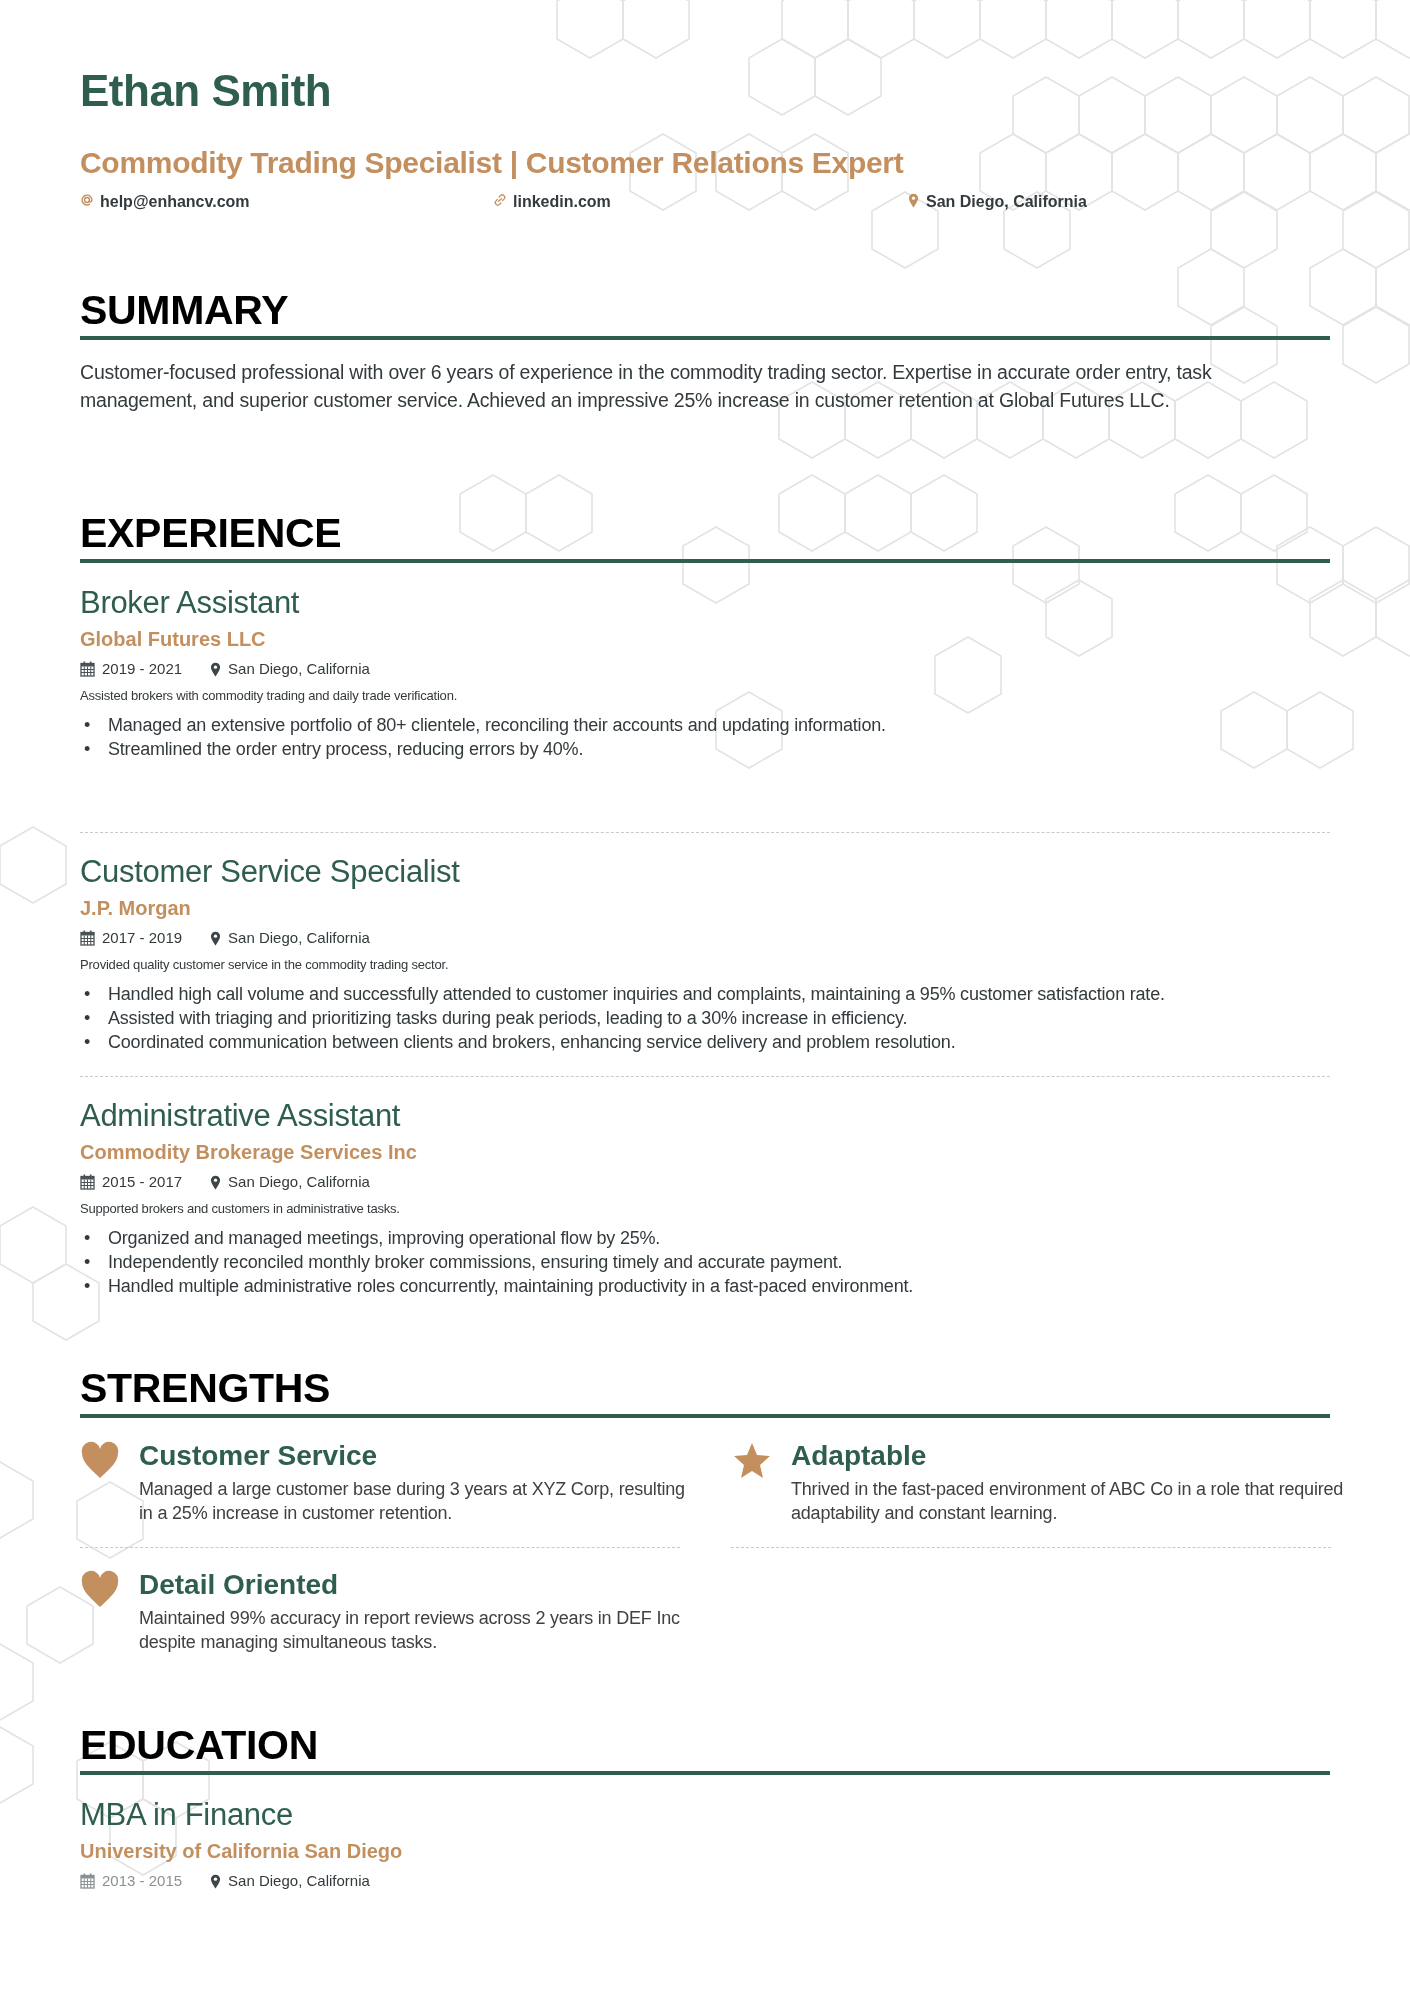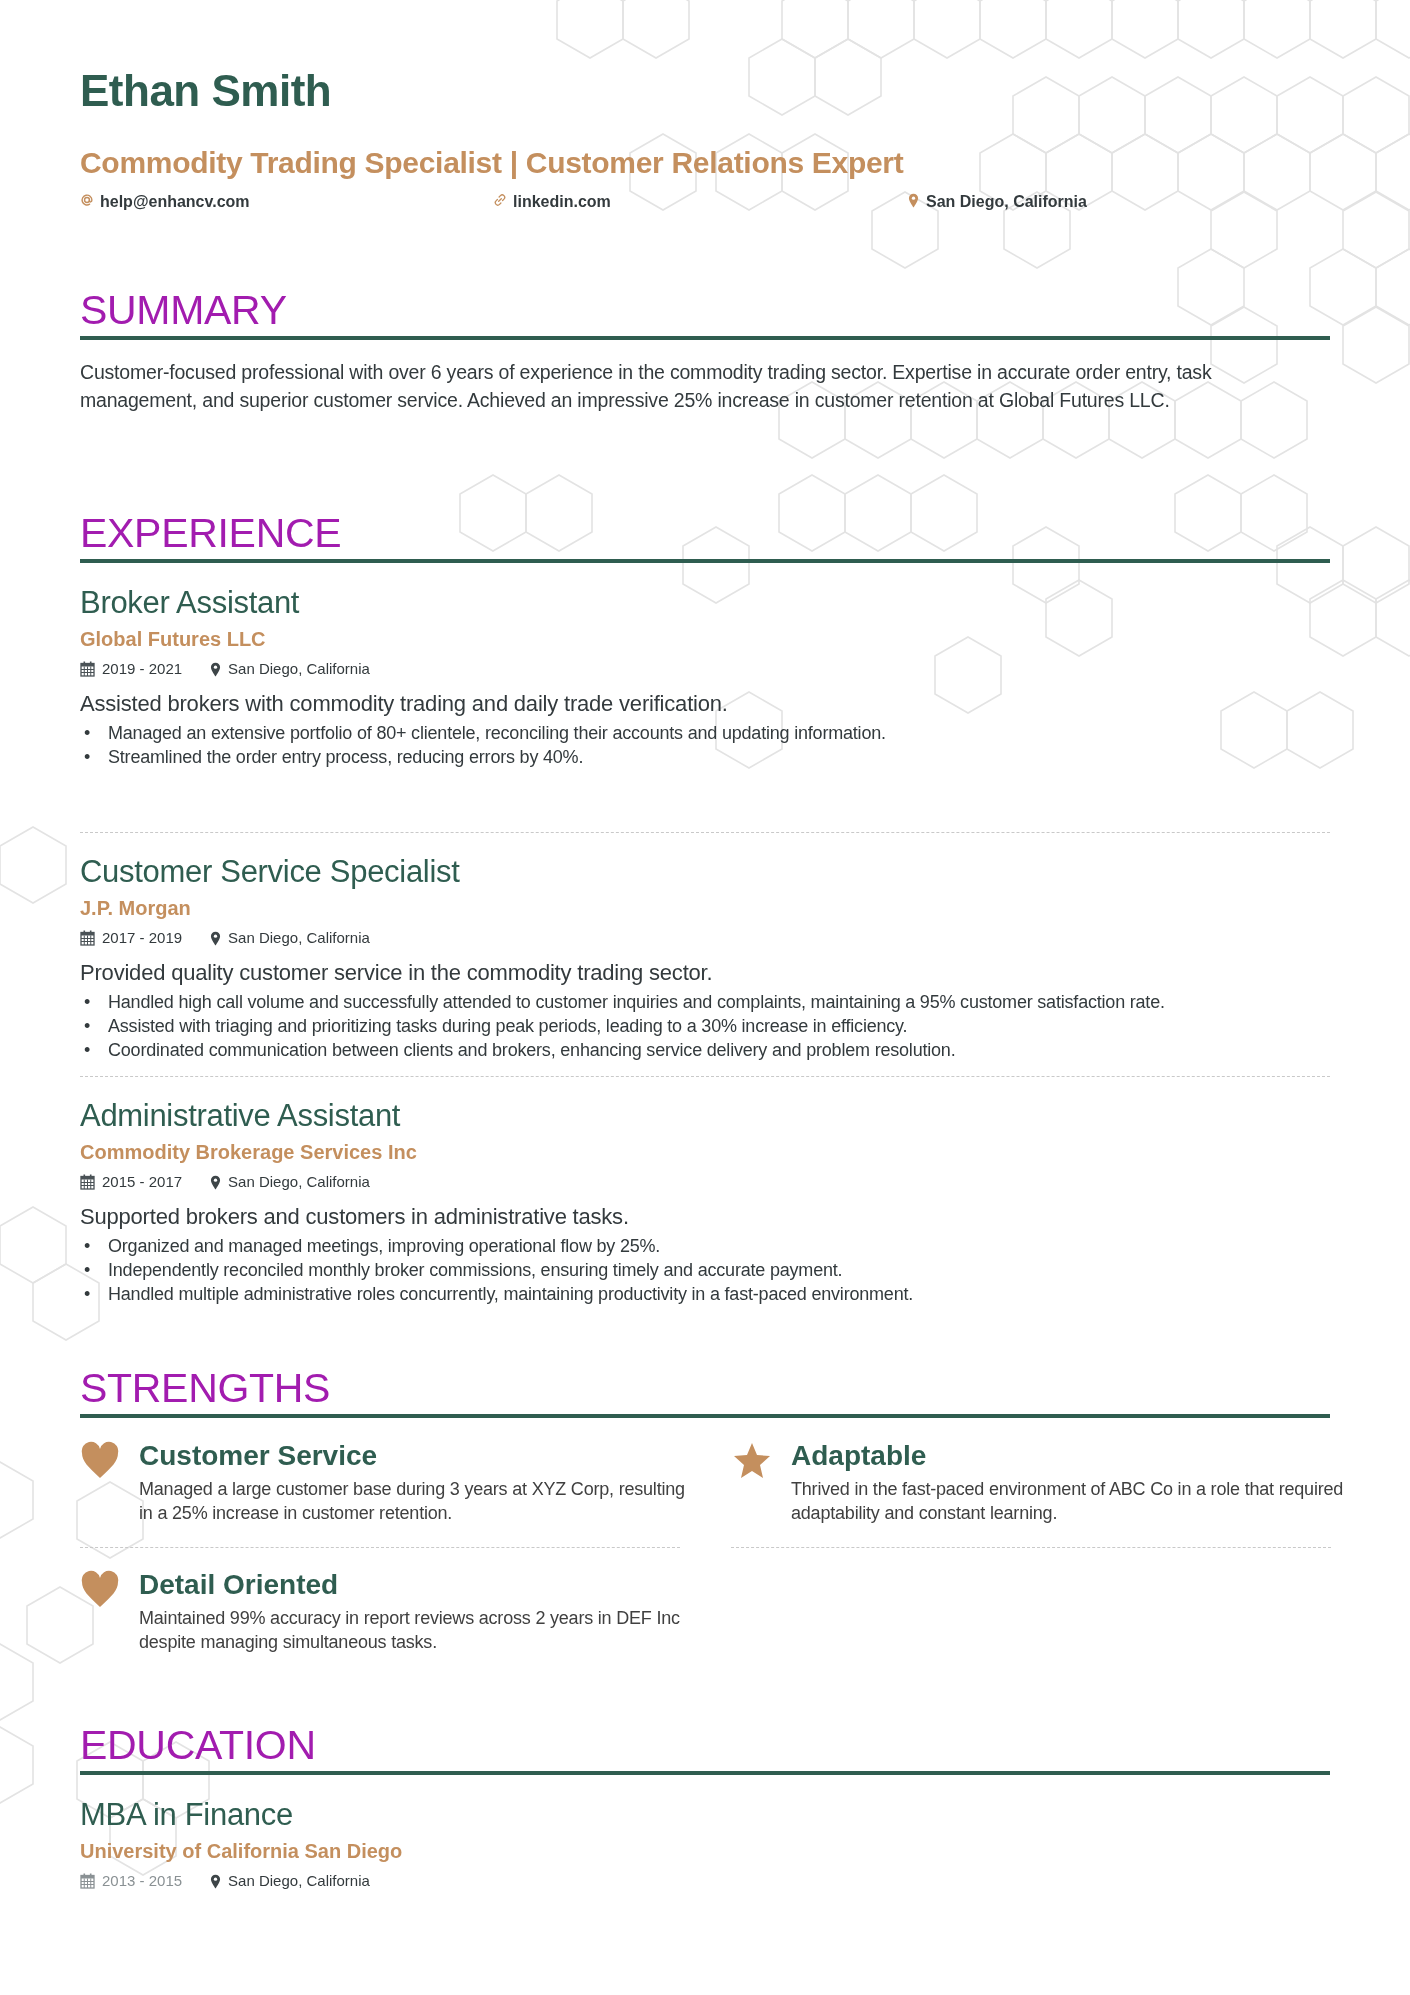--- a/index.html
+++ b/index.html
@@ -6,30 +6,30 @@
   body { width:1410px; height:1995px; background:#ffffff; position:relative; overflow:hidden;
          font-family:"DejaVu Sans Condensed","Liberation Sans Narrow","Liberation Sans",sans-serif; color:#333a3d; }
   .bg { position:absolute; left:0; top:0; width:1410px; height:1995px; z-index:0; }
   .page { position:absolute; left:80px; top:0; width:1250px; z-index:1; }
   .name { position:absolute; top:66px; left:0; font-family:"Liberation Sans",sans-serif; font-weight:700; font-size:44px; color:#2f5d50; letter-spacing:-0.5px; }
   .title { position:absolute; top:146px; left:0; font-family:"Liberation Sans",sans-serif; font-weight:700; font-size:30px; color:#c48f5e; letter-spacing:-0.3px; }
   .contacts { position:absolute; top:193px; left:0; width:1250px; height:24px; font-size:16px; font-weight:700; color:#333a3d; }
   .contact { position:absolute; top:0; display:flex; align-items:flex-start; gap:6px; font-family:"Liberation Sans",sans-serif; }
   .contact .ic { color:#c48f5e; font-size:16px; width:14px; display:inline-flex; justify-content:center; }
   .section { position:absolute; left:0; width:1250px; }
-  .sec-title { font-family:"Liberation Sans",sans-serif; font-weight:400; font-size:41px; color:#a21caf; line-height:48px; margin:0; letter-spacing:-0.3px; }
+  .sec-title { font-family:"Liberation Sans",sans-serif; font-weight:700; font-size:41px; color:#000000; line-height:48px; margin:0; letter-spacing:-0.3px; }
   .sec-rule { height:4px; background:#2f5d50; margin-top:2px; }
   .summary-text { font-family:"Liberation Sans",sans-serif; font-size:19.5px; line-height:28px; color:#333a3d; margin-top:20px; width:1250px; letter-spacing:-0.2px; }
   .job { position:absolute; left:0; width:1250px; }
   .job-title { font-family:"Liberation Sans",sans-serif; font-weight:400; font-size:31px; color:#2f5d50; line-height:38px; letter-spacing:-0.3px; }
   .company { font-family:"Liberation Sans",sans-serif; font-weight:700; font-size:20px; color:#c48f5e; line-height:26px; margin-top:4px; }
   .meta { display:flex; align-items:center; font-size:15px; color:#333a3d; line-height:22px; margin-top:6px; font-family:"Liberation Sans",sans-serif; }
   .meta .m { display:inline-flex; align-items:center; gap:7px; margin-right:28px; }
   .meta svg { display:block; }
-  .desc { font-family:"Liberation Sans",sans-serif; font-size:22px; line-height:24px; margin-top:12px; letter-spacing:-0.2px; }
+  .desc { font-family:"Liberation Sans",sans-serif; font-size:13px; line-height:24px; margin-top:4px; letter-spacing:-0.2px; }
   .bullets { list-style:none; margin:5px 0 0 0; padding:0; }
   .bullets li { position:relative; padding-left:28px; font-family:"Liberation Sans",sans-serif; font-size:18px; line-height:24px; letter-spacing:-0.2px; }
   .bullets li::before { content:"•"; position:absolute; left:4px; top:0; color:#333a3d; }
   .dash { position:absolute; left:0; height:0; border-top:1px dashed #c9c9c9; }
   .strength { position:absolute; width:600px; }
   .strength .sicon { position:absolute; left:0; top:0; width:40px; height:40px; }
   .strength .sname { position:absolute; left:59px; top:0; font-family:"Liberation Sans",sans-serif; font-weight:700; font-size:28px; color:#2f5d50; line-height:30px; }
   .strength .sdesc { position:absolute; left:59px; top:36px; width:560px; font-family:"Liberation Sans",sans-serif; font-size:18px; line-height:24px; color:#404040; letter-spacing:-0.2px; }
 </style>
 </head>

